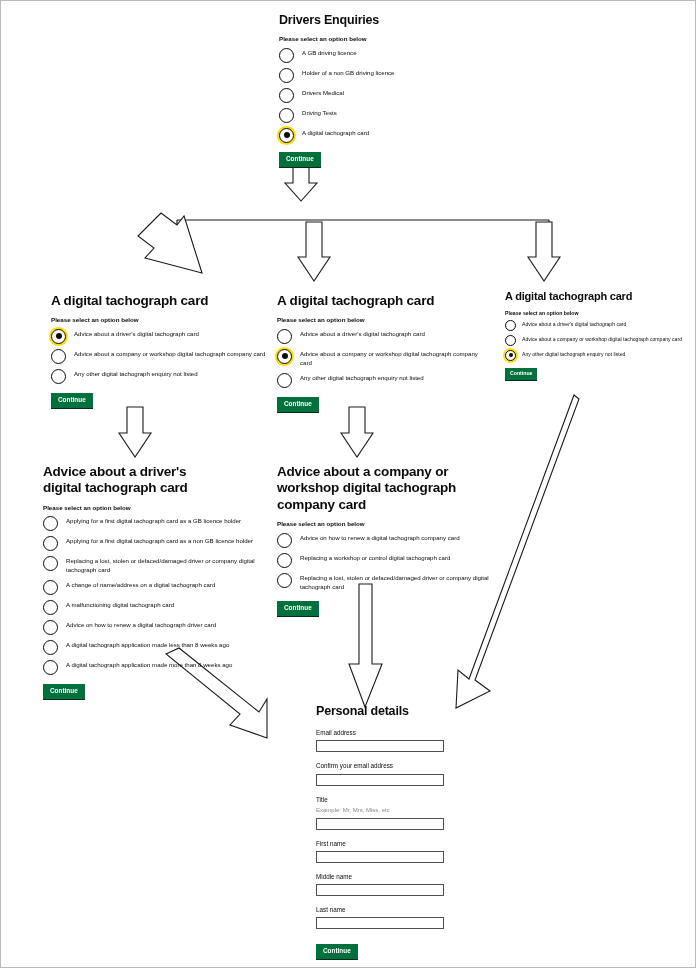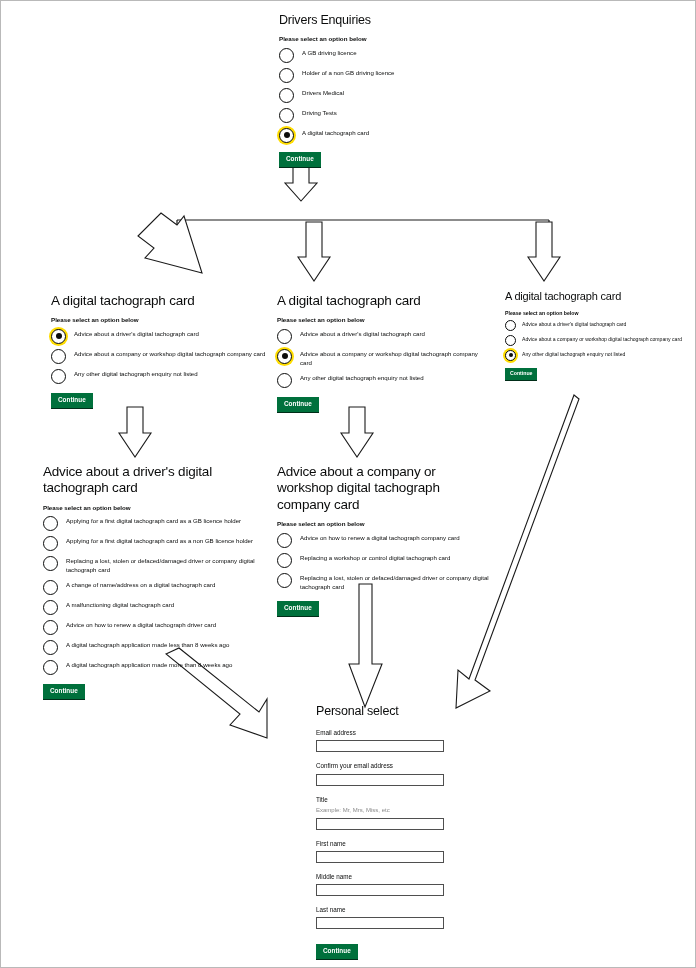--- a/index.html
+++ b/index.html
@@ -27,21 +27,21 @@
     top: 0;
     width: 696px;
     height: 968px;
     pointer-events: none;
   }
   .node {
     position: absolute;
     box-sizing: border-box;
   }
   .node-title {
-    font-weight: normal;
+    font-weight: bold;
     color: #0b0c0c;
     margin: 0 0 7px 0;
     letter-spacing: -0.2px;
   }
   .title-lg { font-size: 13.5px; line-height: 1.22; }
   .title-md { font-size: 12.5px; line-height: 1.22; }
   .title-sm { font-size: 11px; line-height: 1.22; }
   .hint-label {
     font-weight: bold;
     font-size: 6.2px;
@@ -309,21 +309,21 @@
       </li>
       <li class="radio-row">
         <span class="radio-ctrl"></span>
         <span class="radio-label">Replacing a lost, stolen or defaced/damaged driver or company digital tachograph card</span>
       </li>
     </ul>
     <button class="btn-continue" style="margin-top:9px;">Continue</button>
   </div>
 
   <div class="node" style="left:315px; top:703px; width:160px;">
-    <h2 class="node-title title-md" style="margin-bottom:10px;">Personal select</h2>
+    <h2 class="node-title title-md" style="margin-bottom:10px;">Personal details</h2>
 
     <div class="form-group">
       <label class="form-label">Email address</label>
       <input class="form-input" type="text" value="" style="">
     </div>
 
     <div class="form-group">
       <label class="form-label">Confirm your email address</label>
       <input class="form-input" type="text" value="" style="">
     </div>

